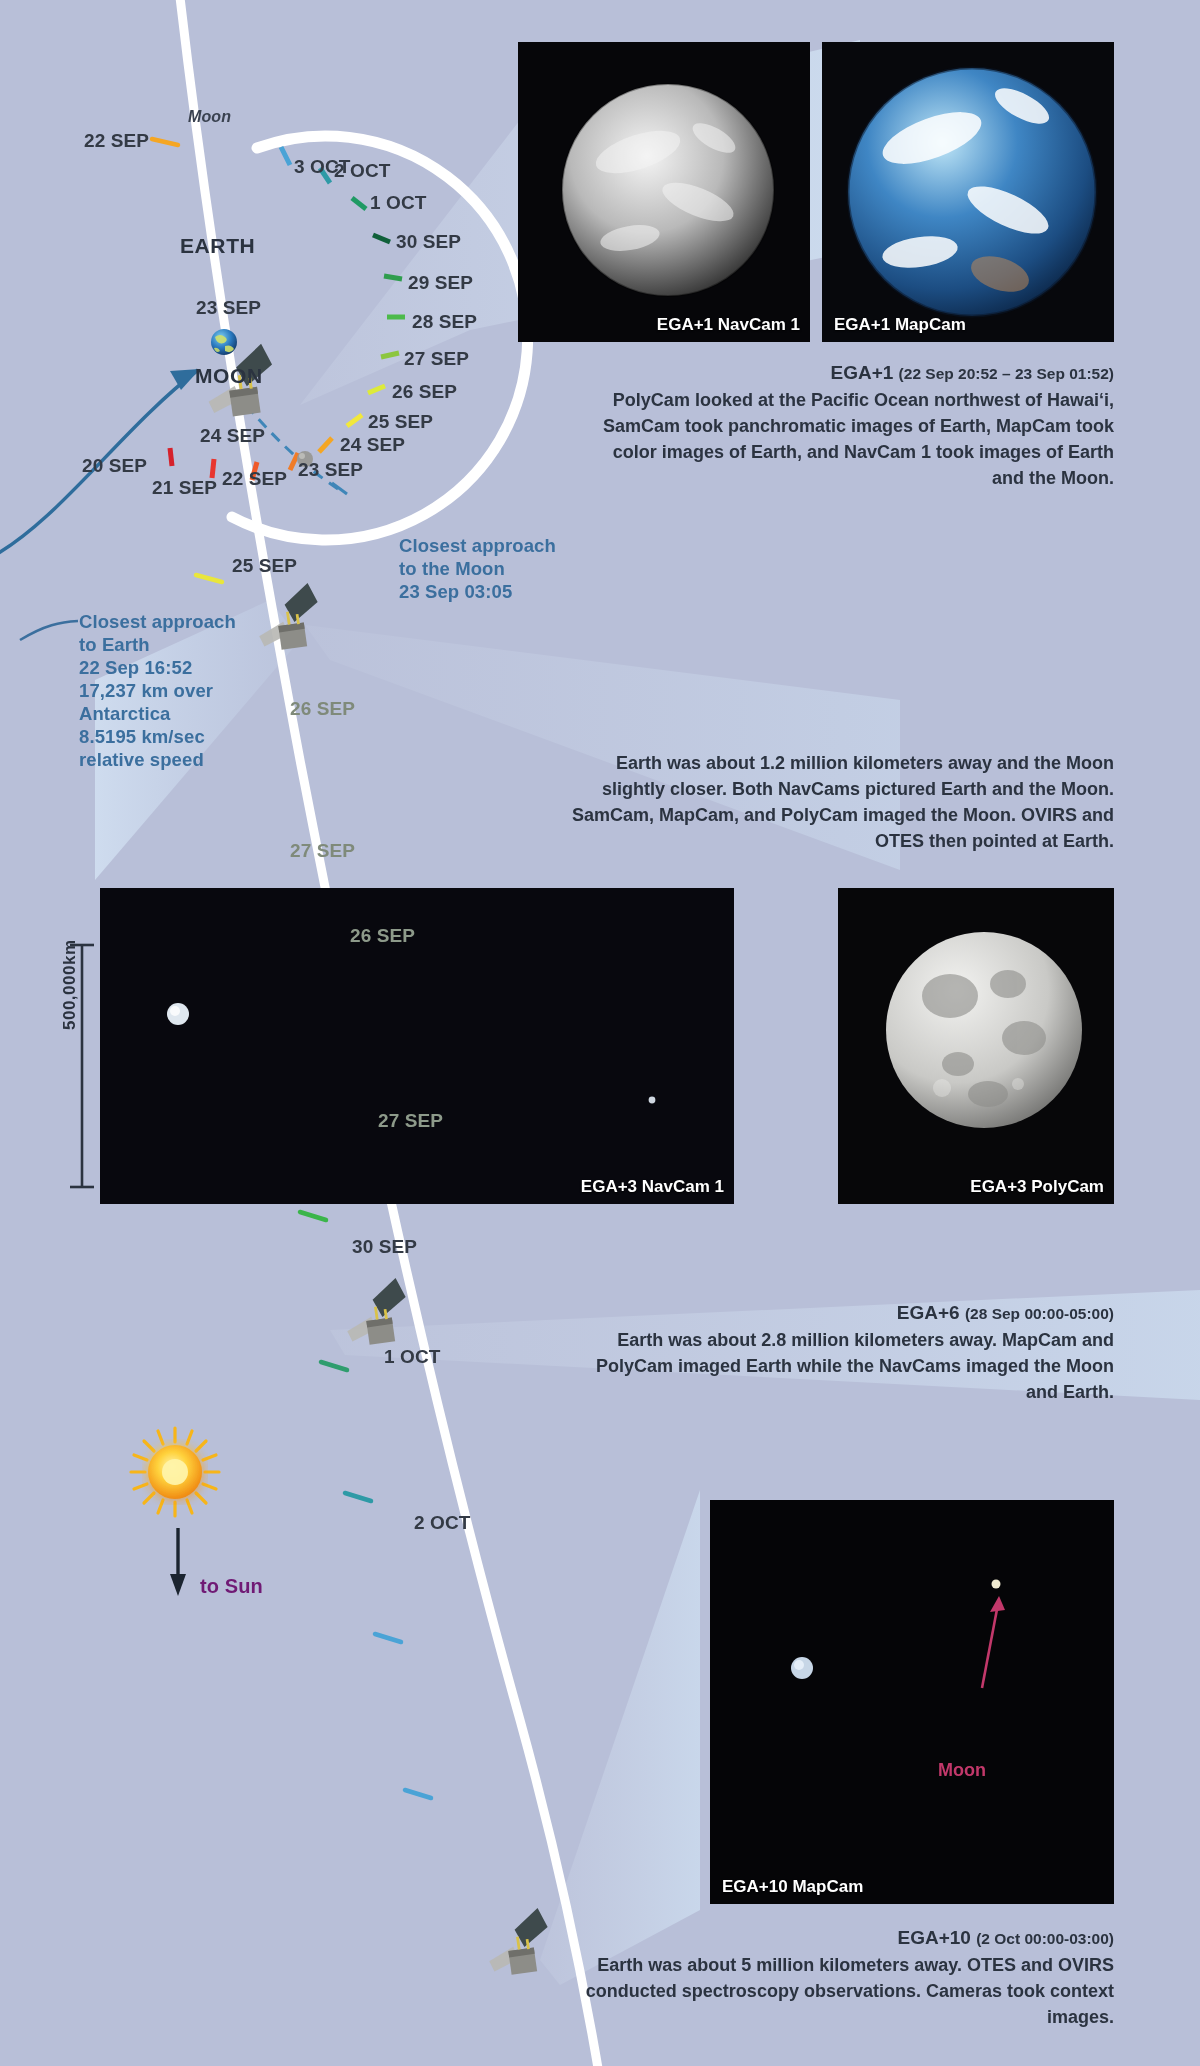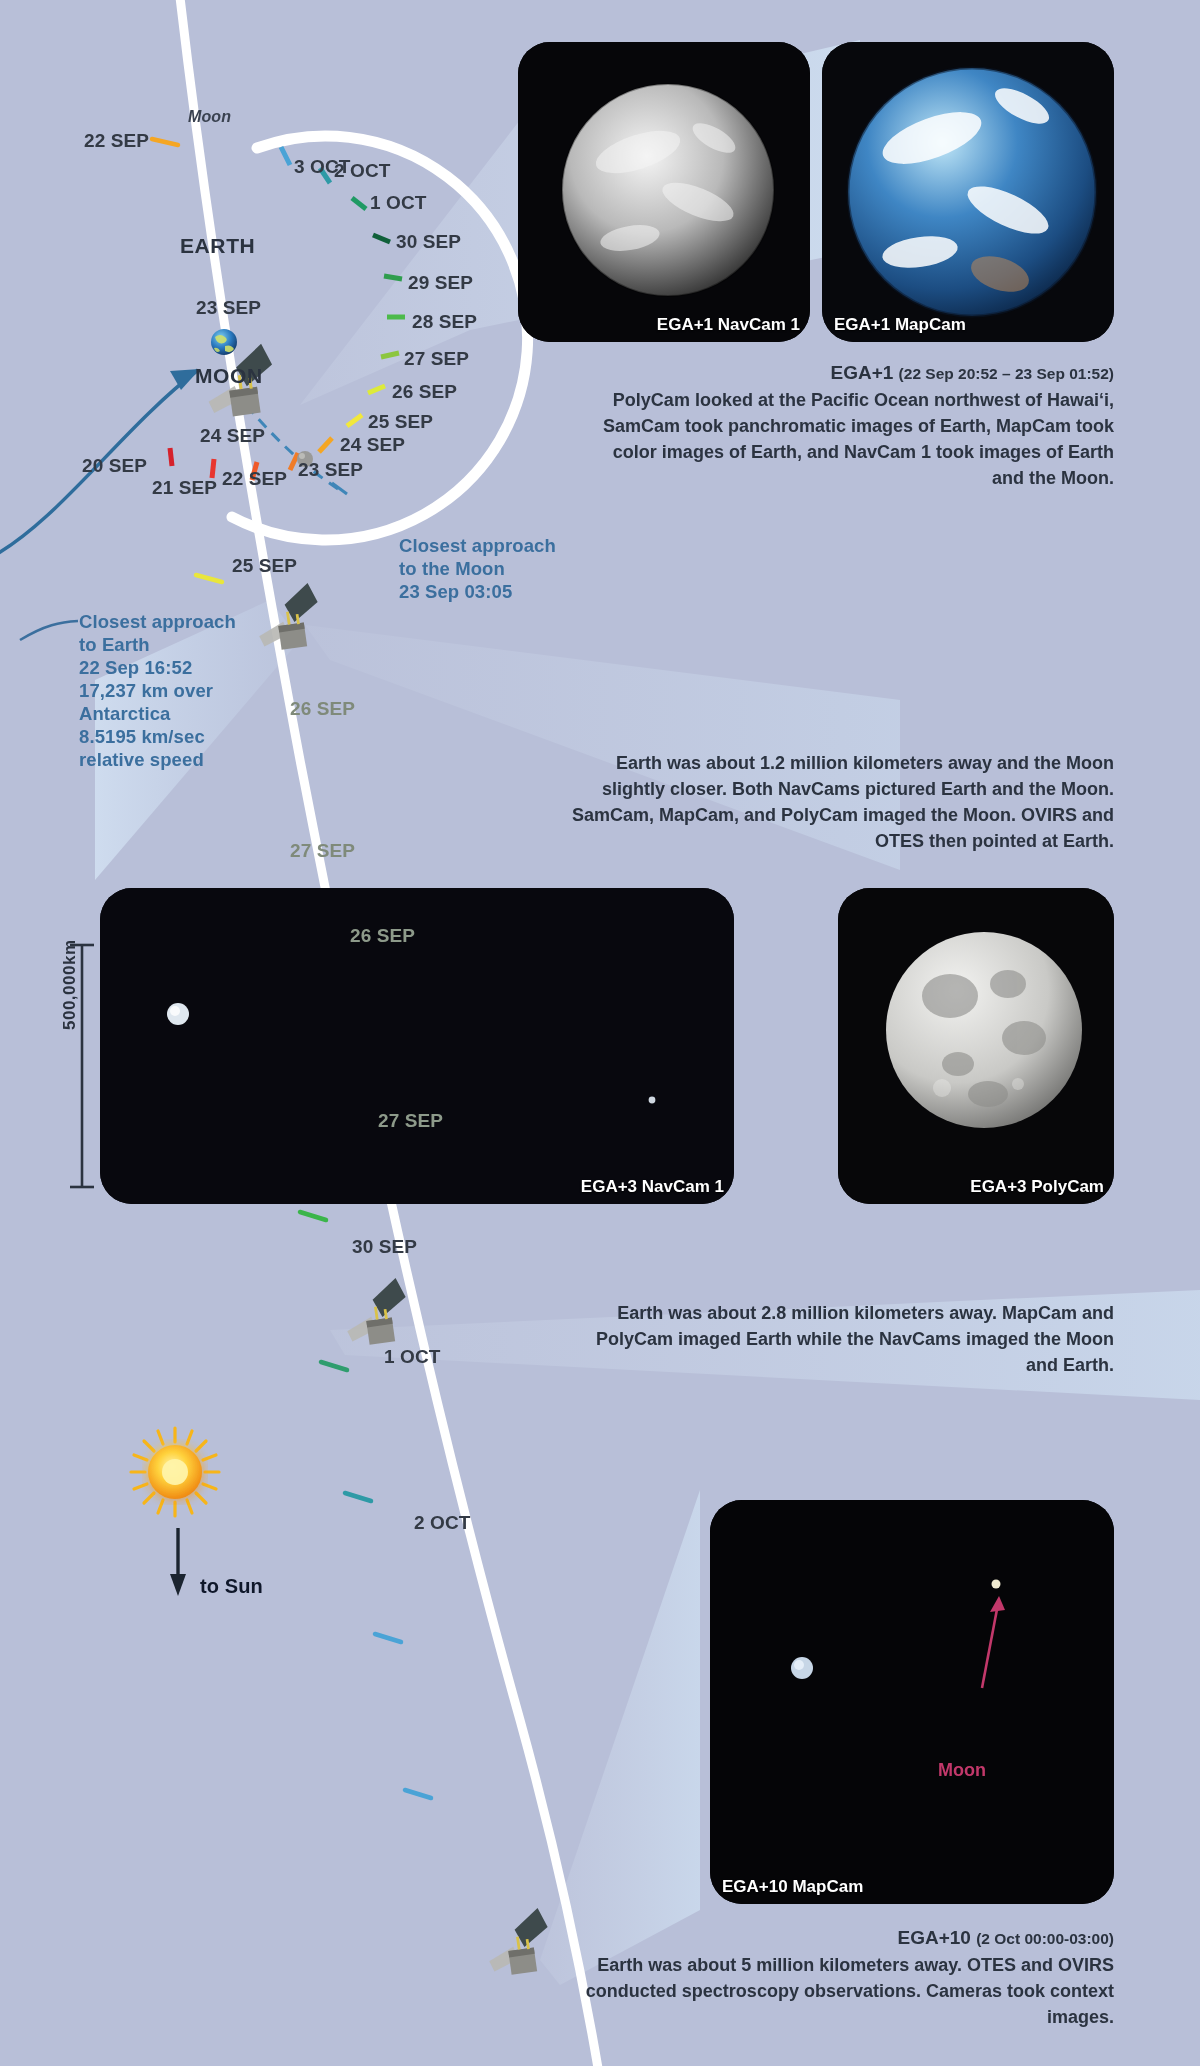--- a/index.html
+++ b/index.html
@@ -11,24 +11,24 @@
   }
   #stage { position:absolute; inset:0; }
   svg.layer { position:absolute; left:0; top:0; width:1200px; height:2066px; overflow:visible; }
 
   .lbl { position:absolute; font-weight:700; letter-spacing:.1px; white-space:nowrap; }
   .date-lbl { font-size:19px; color:#333a45; font-weight:700; }
   .moon-lbl { font-size:16px; color:#3a4250; font-weight:700; font-style:italic; }
   .body-lbl { font-size:21px; color:#2b3340; font-weight:700; letter-spacing:.6px; }
   .blue-txt { color:#3b6f9e; font-size:18.5px; font-weight:700; line-height:23px; }
   .scale-lbl{ font-size:17px; font-weight:700; color:#2b3340; letter-spacing:.5px; }
-  .to-sun   { font-size:20px; font-weight:700; color:#0f172a; }
+  .to-sun   { font-size:20px; font-weight:700; color:#701a75; }
 
   
-  .photo { position:absolute; background:#07070c; overflow:hidden;border-radius:32px; }
+  .photo { position:absolute; background:#07070c; overflow:hidden; }
   .photo .cap {
     position:absolute; right:10px; bottom:7px; color:#fff;
     font-size:17px; font-weight:700; text-shadow:0 1px 2px #000; z-index:5;
   }
   .photo .cap.left { left:12px; right:auto; }
 
   
   .capblock { position:absolute; text-align:right; line-height:26px; font-size:18px;
               font-weight:700; color:#2b3340; }
   .capblock .hd { font-size:19px; font-weight:700; }
@@ -333,20 +333,24 @@
       </g>
       <g fill="#f0f0ee" opacity=".35">
         <circle cx="104" cy="200" r="9"></circle>
         <circle cx="180" cy="196" r="6"></circle>
       </g>
     </svg>
     <div class="cap">EGA+3 PolyCam</div>
   </div>
 
   <div class="capblock" style="left:560px;top:1300px;width:554px;">
+    <div class="hd">
+      <span>EGA+6</span>
+      <span class="tm">(28 Sep 00:00-05:00)</span>
+    </div>
     <div>Earth was about 2.8 million kilometers away. MapCam and PolyCam imaged Earth while the NavCams imaged the Moon and Earth.</div>
   </div>
 
   <div class="photo" style="left:710px;top:1500px;width:404px;height:404px;">
     <svg viewBox="0 0 404 404" style="position:absolute;inset:0;width:100%;height:100%">
       <rect width="404" height="404" fill="#050507"></rect>
       <circle cx="92" cy="168" r="11" fill="#c7d6e6"></circle>
       <circle cx="89" cy="165" r="5" fill="#eaf2fa" opacity=".85"></circle>
       <circle cx="286" cy="84" r="4.5" fill="#f0ead0"></circle>
       <path d="M 272 188 L 288 104" stroke="#c2386a" stroke-width="2.6" fill="none"></path>

